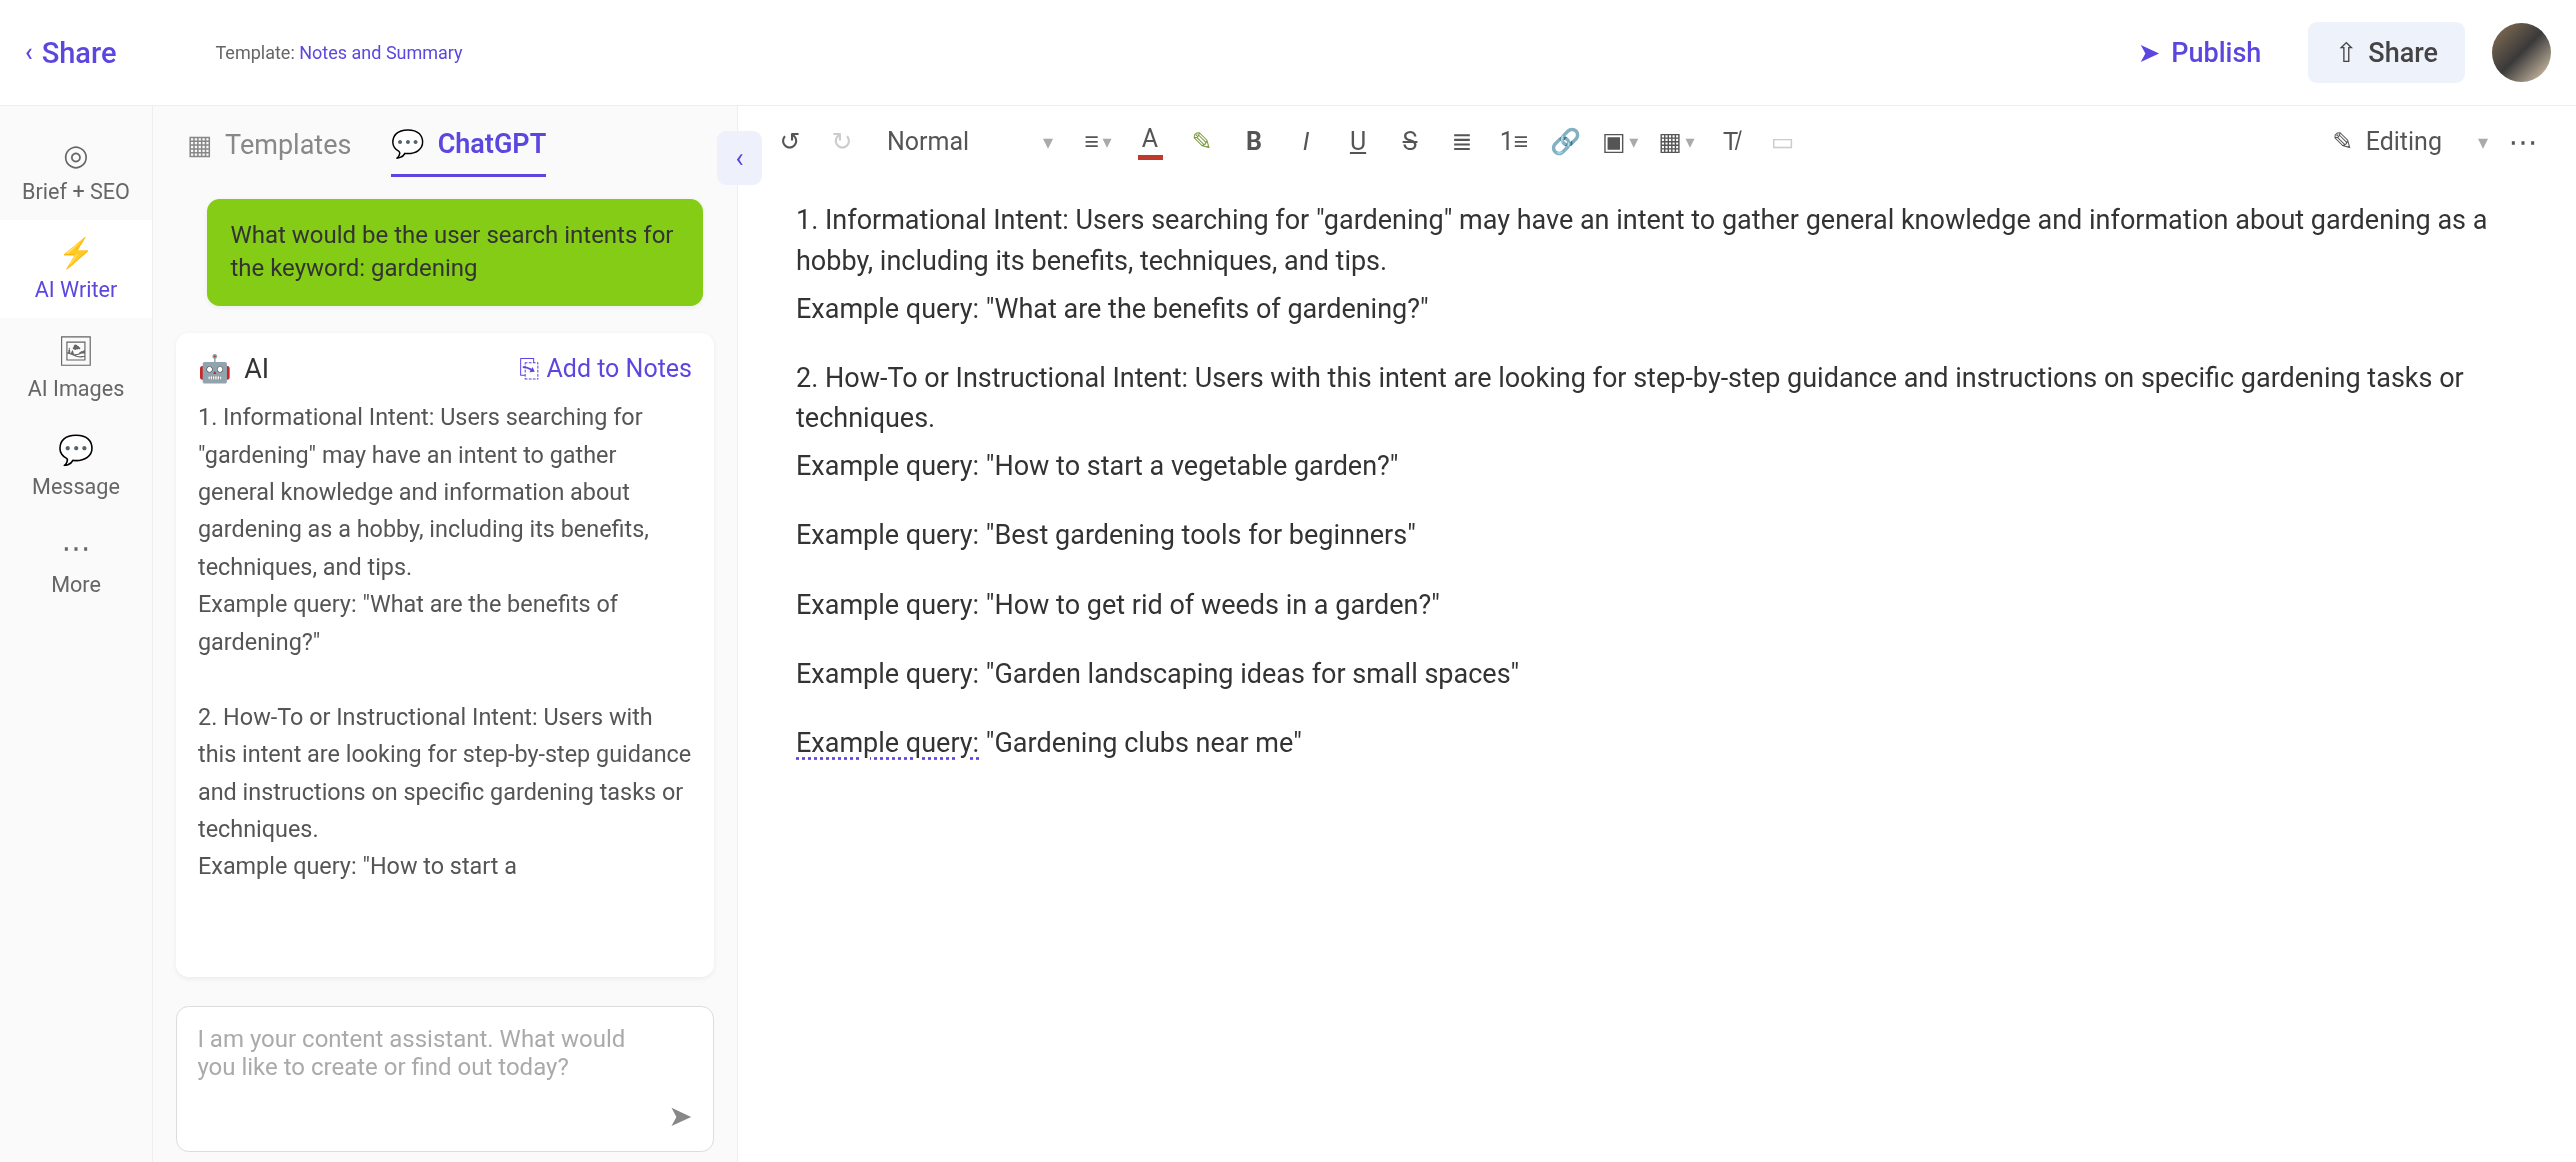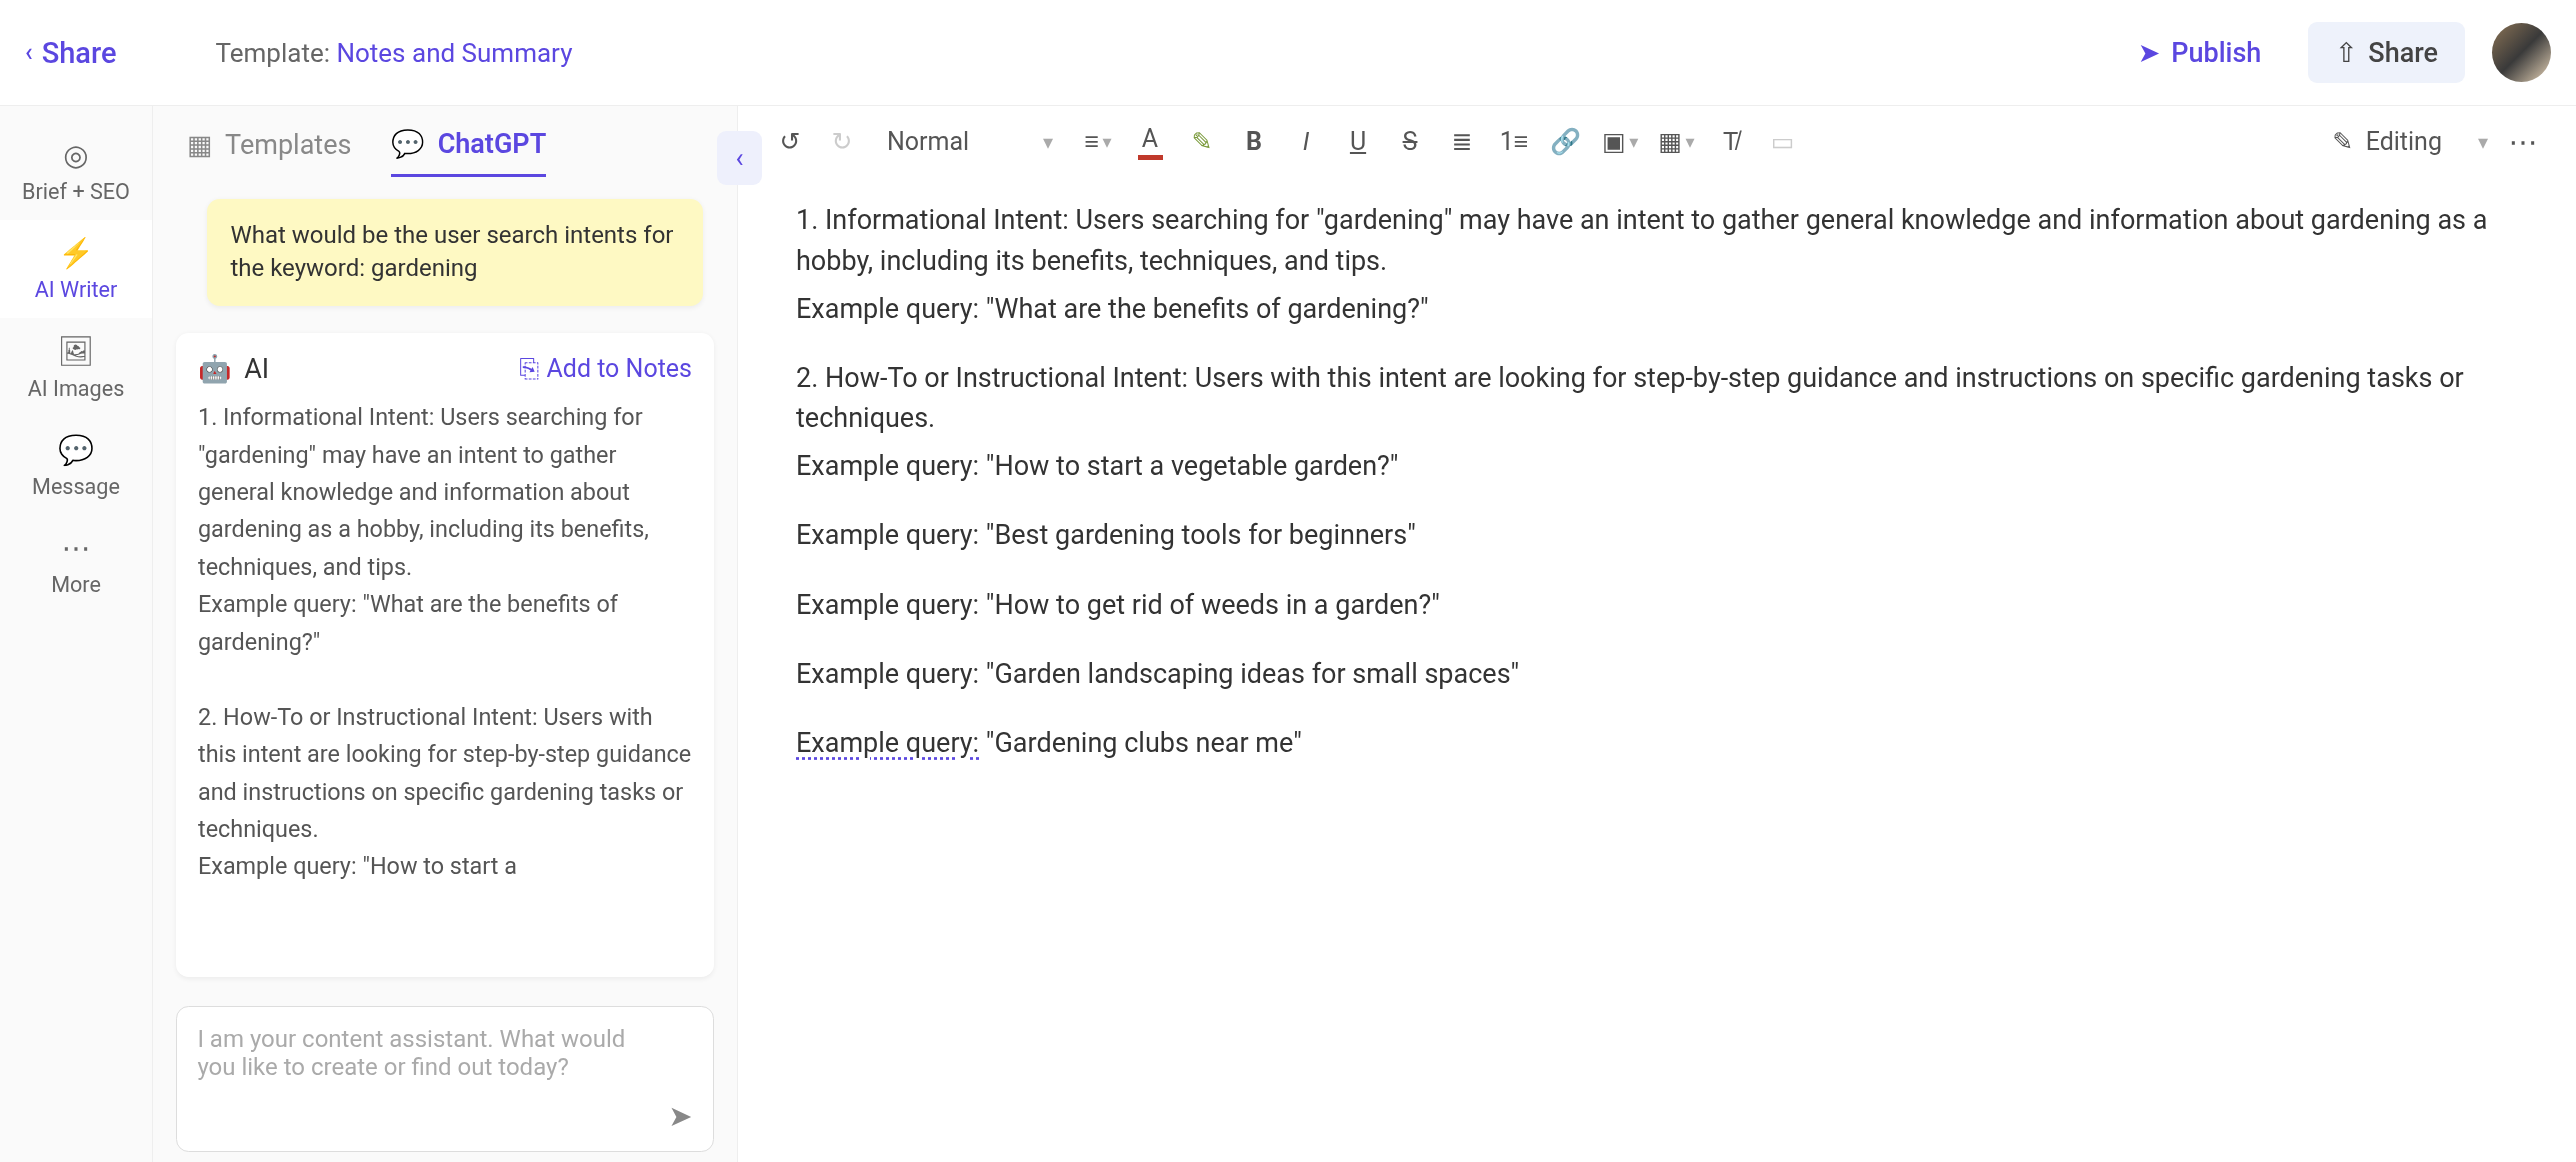--- a/index.html
+++ b/index.html
@@ -2,21 +2,21 @@
 <html style="font-size:14.4px"><head>
 <meta charset="utf-8">
 <style>
 * { margin: 0; padding: 0; box-sizing: border-box; font-family: -apple-system, BlinkMacSystemFont, "Segoe UI", Roboto, sans-serif; }
 body { width: 2576px; height: 1162px; overflow: hidden; background: #fff; color: #333; font-size: 25px; }
 
 
 .header { height: 106px; border-bottom: 1.8px solid #eee; display: flex; align-items: center; padding: 0 25px; }
 .home-link { display: flex; align-items: center; gap: 9px; color: #5b47e0; font-size: 29px; font-weight: 500; cursor: pointer; }
 .chevron-left { font-size: 25px; }
-.template-info { margin-left: 99px; font-size: 26px; color: #666; }
+.template-info { margin-left: 99px; font-size: 18px; color: #666; }
 .template-info .tname { color: #5b47e0; }
 .header-spacer { flex: 1; }
 .publish-btn { display: flex; align-items: center; gap: 10.8px; color: #5b47e0; font-size: 27px; font-weight: 500; cursor: pointer; padding: 12.6px 25px; }
 .share-btn { display: flex; align-items: center; gap: 10.8px; background: #eef2fb; border-radius: 9px; padding: 14.4px 27px; color: #444; font-size: 27px; font-weight: 500; cursor: pointer; margin-left: 21.6px; }
 .avatar { width: 59px; height: 59px; border-radius: 50%; background: linear-gradient(135deg,#8b7355,#3a3a3a,#e8d4b8); margin-left: 27px; }
 
 
 .body { display: flex; height: calc(100% - 106px); }
 
 
@@ -26,21 +26,21 @@
 .rail-icon { font-size: 29px; }
 
 
 .side-panel { width: 585px; background: #fafafa; border-right: 1.8px solid #eee; display: flex; flex-direction: column; position: relative; }
 .collapse-handle { position: absolute; right: -25px; top: 25px; width: 45px; height: 54px; background: #eef0fc; border-radius: 9px; display: flex; align-items: center; justify-content: center; color: #5b47e0; font-size: 27px; cursor: pointer; }
 .tabs { display: flex; align-items: center; gap: 40px; padding: 21.6px 34px 0 34px; }
 .tab { display: flex; align-items: center; gap: 12.6px; font-size: 27px; color: #888; padding-bottom: 14.4px; cursor: pointer; }
 .tab.active { color: #5b47e0; border-bottom: 3.6px solid #5b47e0; font-weight: 600; }
 .tab-icon { font-size: 27px; }
 
-.user-msg { margin: 21.6px 34px 14.4px 54px; background: #fef9c3; border-radius: 12.6px; padding: 20px 23.4px; box-shadow: 0 1.8px 5.4px rgba(0,0,0,0.06); font-size: 24px; color: #333; line-height: 1.4; }
+.user-msg { margin: 21.6px 34px 14.4px 54px; background: #84cc16; border-radius: 12.6px; padding: 20px 23.4px; box-shadow: 0 1.8px 5.4px rgba(0,0,0,0.06); font-size: 24px; color: #333; line-height: 1.4; }
 
 .ai-block { margin: 12.6px 23.4px; background: #fff; border-radius: 12.6px; padding: 20px 21.6px; box-shadow: 0 1.8px 5.4px rgba(0,0,0,0.06); flex: 0 0 auto; }
 .ai-header { display: flex; align-items: center; justify-content: space-between; margin-bottom: 14.4px; }
 .ai-title { display: flex; align-items: center; gap: 12.6px; font-size: 27px; color: #333; }
 .ai-robot { font-size: 27px; }
 .add-editor { display: flex; align-items: center; gap: 7.2px; color: #5b47e0; font-size: 25px; cursor: pointer; }
 .ai-content { font-size: 23.4px; line-height: 1.6; color: #555; height: 558px; overflow: hidden; }
 
 .composer { margin: 16px 23.4px 21.6px 23.4px; background: #fff; border: 1.8px solid #ddd; border-radius: 12.6px; padding: 18px 20px; display: flex; align-items: flex-start; gap: 12.6px; }
 .composer textarea { flex: 1; border: none; outline: none; resize: none; font-size: 24px; color: #333; height: 108px; font-family: inherit; }

